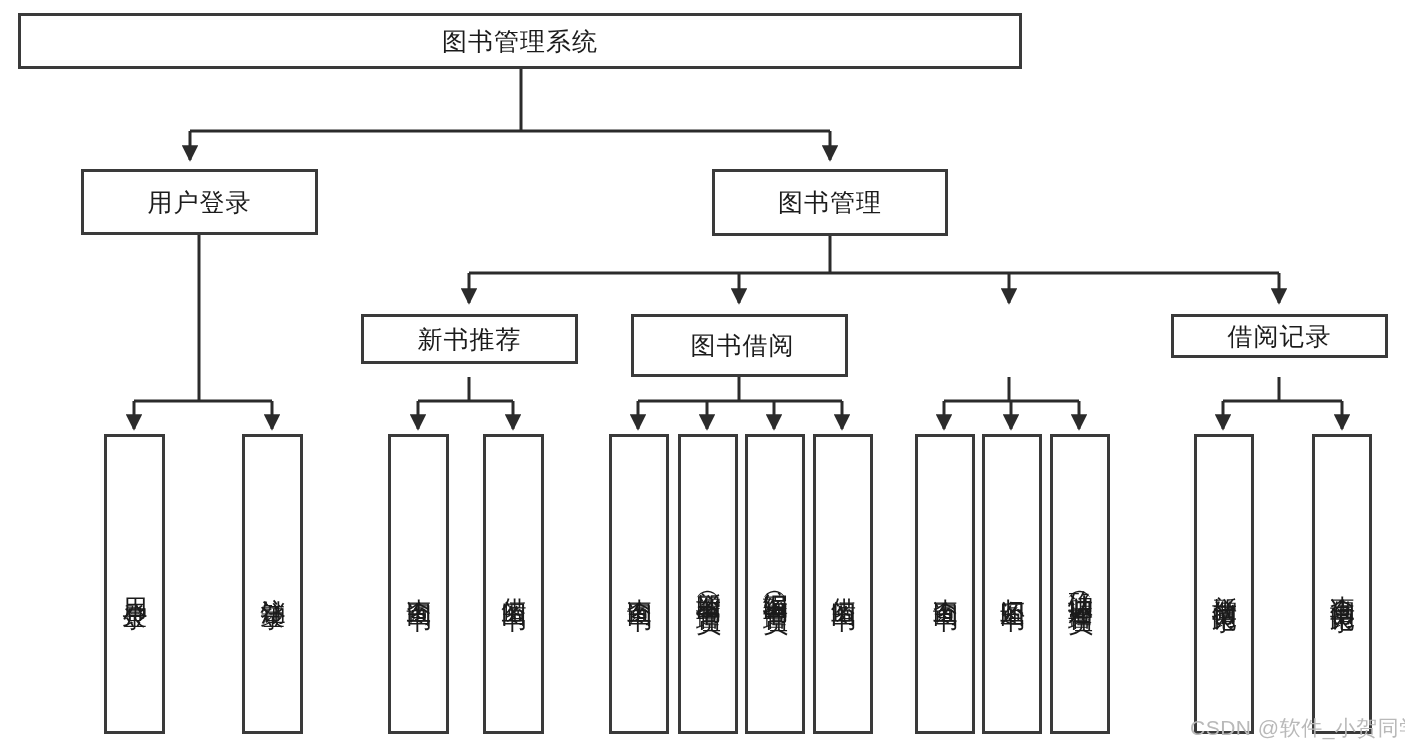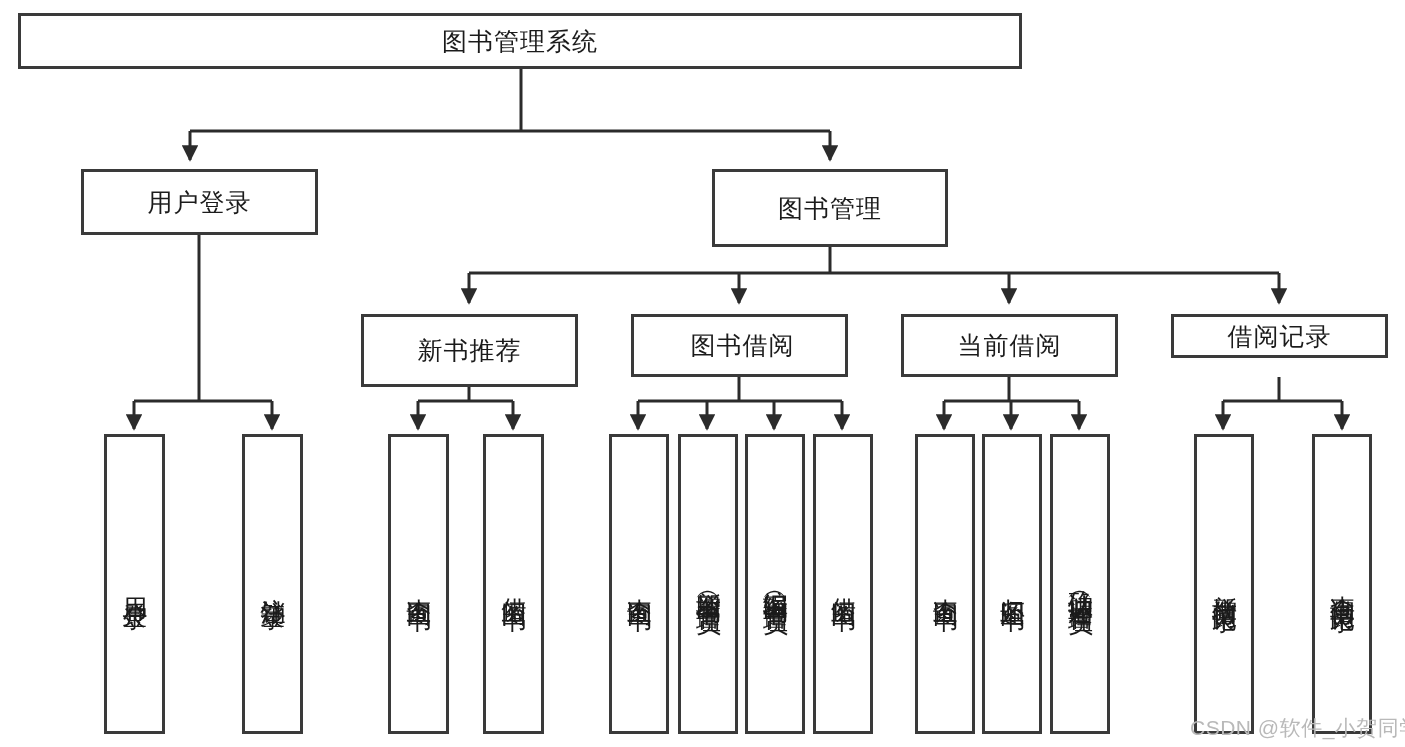--- a/index.html
+++ b/index.html
@@ -113,25 +113,24 @@
       <path d="M 1279 377 L 1279 401"></path>
       <path d="M 1223 401 L 1342 401"></path>
       <path d="M 1223 401 L 1223 429" marker-end="url(#arrow)"></path>
       <path d="M 1342 401 L 1342 429" marker-end="url(#arrow)"></path>
     </g>
   </svg>
 
   <div class="node horiz root" style="left:18px; top:13px; width:1004px; height:56px;">图书管理系统</div>
 
   <div class="node horiz" style="left:81px; top:169px; width:237px; height:66px;">用户登录</div>
-  <div class="node horiz" style="left:712px; top:169px; width:236px; height:78px;">图书管理</div>
+  <div class="node horiz" style="left:712px; top:169px; width:236px; height:67px;">图书管理</div>
 
-  <div class="node horiz" style="left:361px; top:314px; width:217px; height:73px;">新书推荐</div>
+  <div class="node horiz" style="left:361px; top:314px; width:217px; height:50px;">新书推荐</div>
   <div class="node horiz" style="left:631px; top:314px; width:217px; height:63px;padding-left:6px;">图书借阅</div>
-  <div class="node horiz" style="left:901px; top:314px; width:217px; height:63px;">当前借阅</div>
   <div class="node horiz" style="left:1171px; top:314px; width:217px; height:44px;">借阅记录</div>
 
   <div class="node vert" style="left:104px; top:434px; width:61px; height:300px;">用户登录</div>
   <div class="node vert" style="left:242px; top:434px; width:61px; height:300px;">注销登录</div>
 
   <div class="node vert" style="left:388px; top:434px; width:61px; height:300px;">查询图书</div>
   <div class="node vert" style="left:483px; top:434px; width:61px; height:300px;">借阅图书</div>
 
   <div class="node vert" style="left:609px; top:434px; width:60px; height:300px;">查询图书</div>
   <div class="node vert" style="left:678px; top:434px; width:60px; height:300px;">新增图书（管理员）</div>

